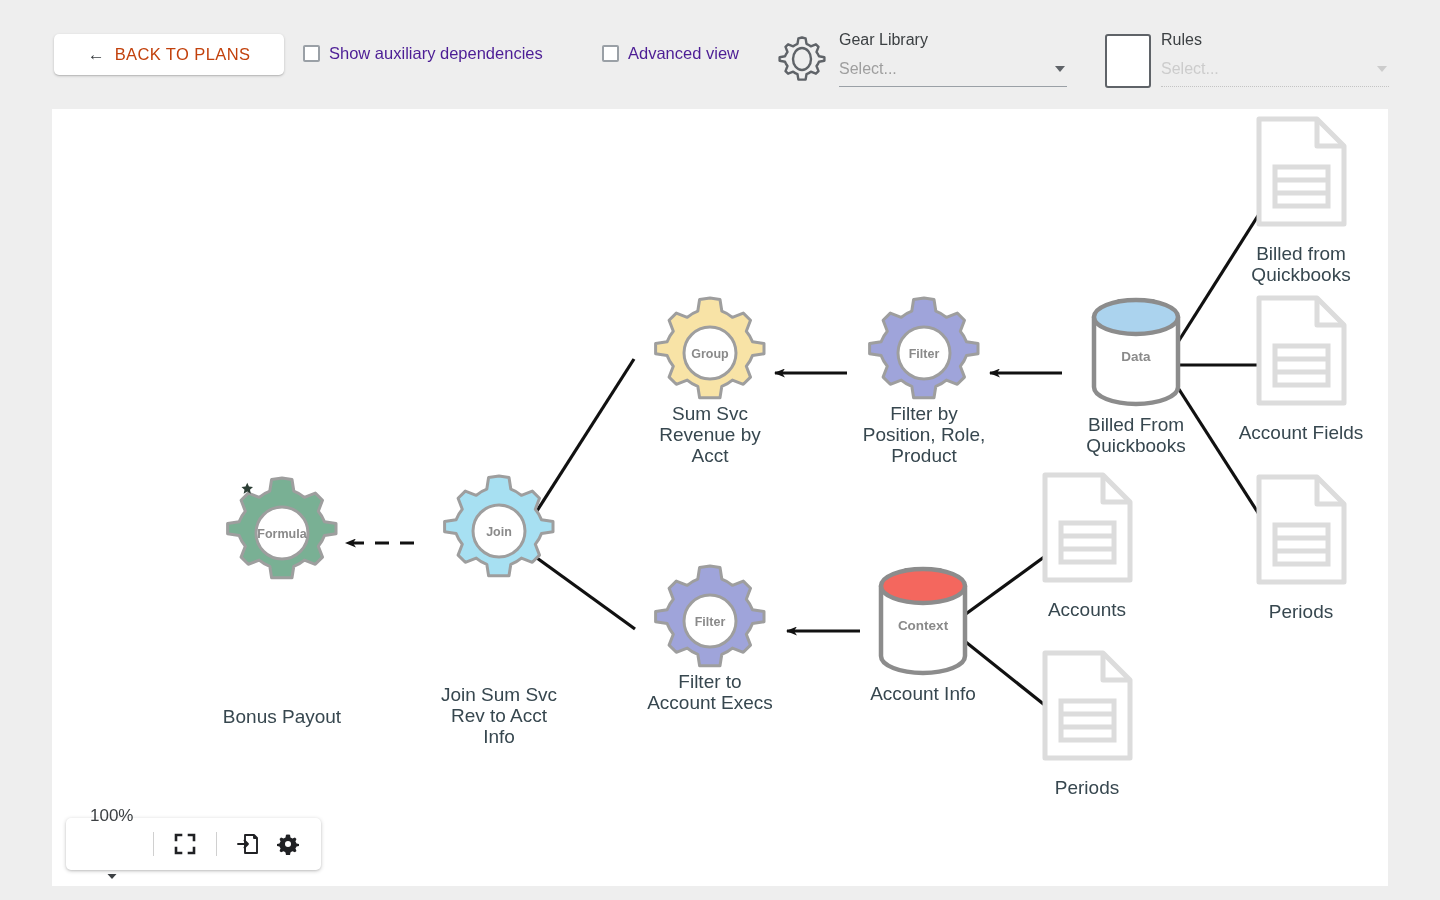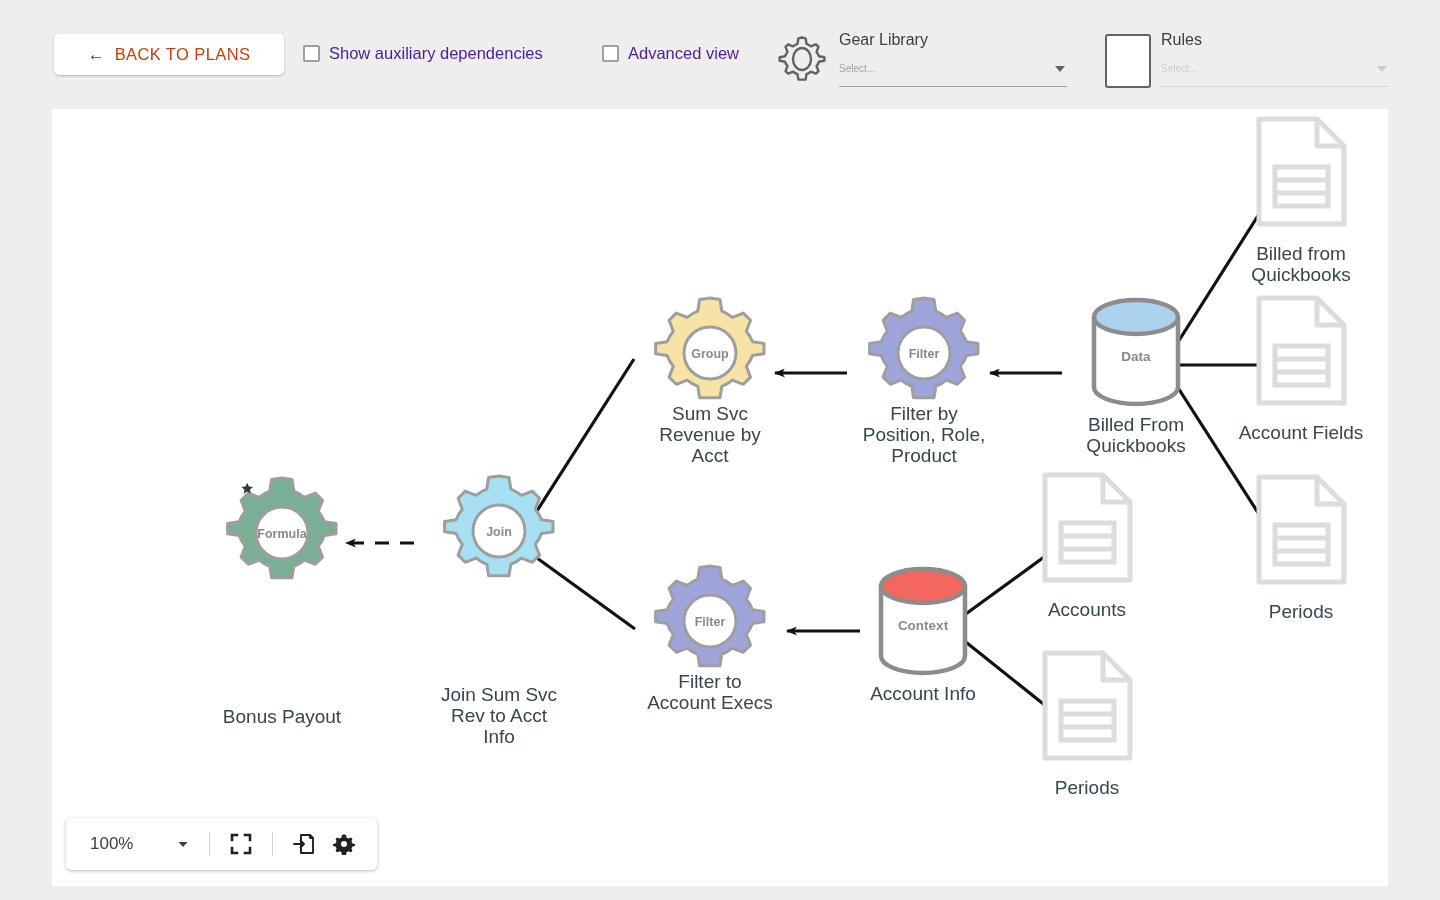--- a/index.html
+++ b/index.html
@@ -99,21 +99,21 @@
     position: relative;
     width: 228px;
     height: 27px;
     border-bottom: 1px solid #9aa0a6;
     display: flex;
     align-items: flex-start;
     cursor: pointer;
   }
   .sel-input.disabled { border-bottom: 1px dotted #c4c4c4; cursor: default; }
   .sel-placeholder {
-    font-size: 10px;
+    font-size: 16px;
     color: #9e9e9e;
     line-height: 20px;
   }
   .sel-input.disabled .sel-placeholder { color: #cccccc; }
   .sel-caret {
     position: absolute;
     right: 2px; top: 7px;
     width: 0; height: 0;
     border-left: 5px solid transparent;
     border-right: 5px solid transparent;
@@ -181,20 +181,21 @@
     gap: 2px;
   }
   #zoom-level-btn {
     display: flex;
     align-items: center;
     gap: 44px;
     padding: 6px 8px 6px 10px;
     cursor: pointer;
     background: none; border: none;
     font-family: "Liberation Sans", sans-serif;
+    flex-direction: column;
   }
   #zoom-level-btn .zoom-val {
     font-size: 17px;
     color: #3c4043;
   }
   .tb-divider {
     width: 1px; height: 24px;
     background: #d0d0d0;
     margin: 0 10px;
   }

